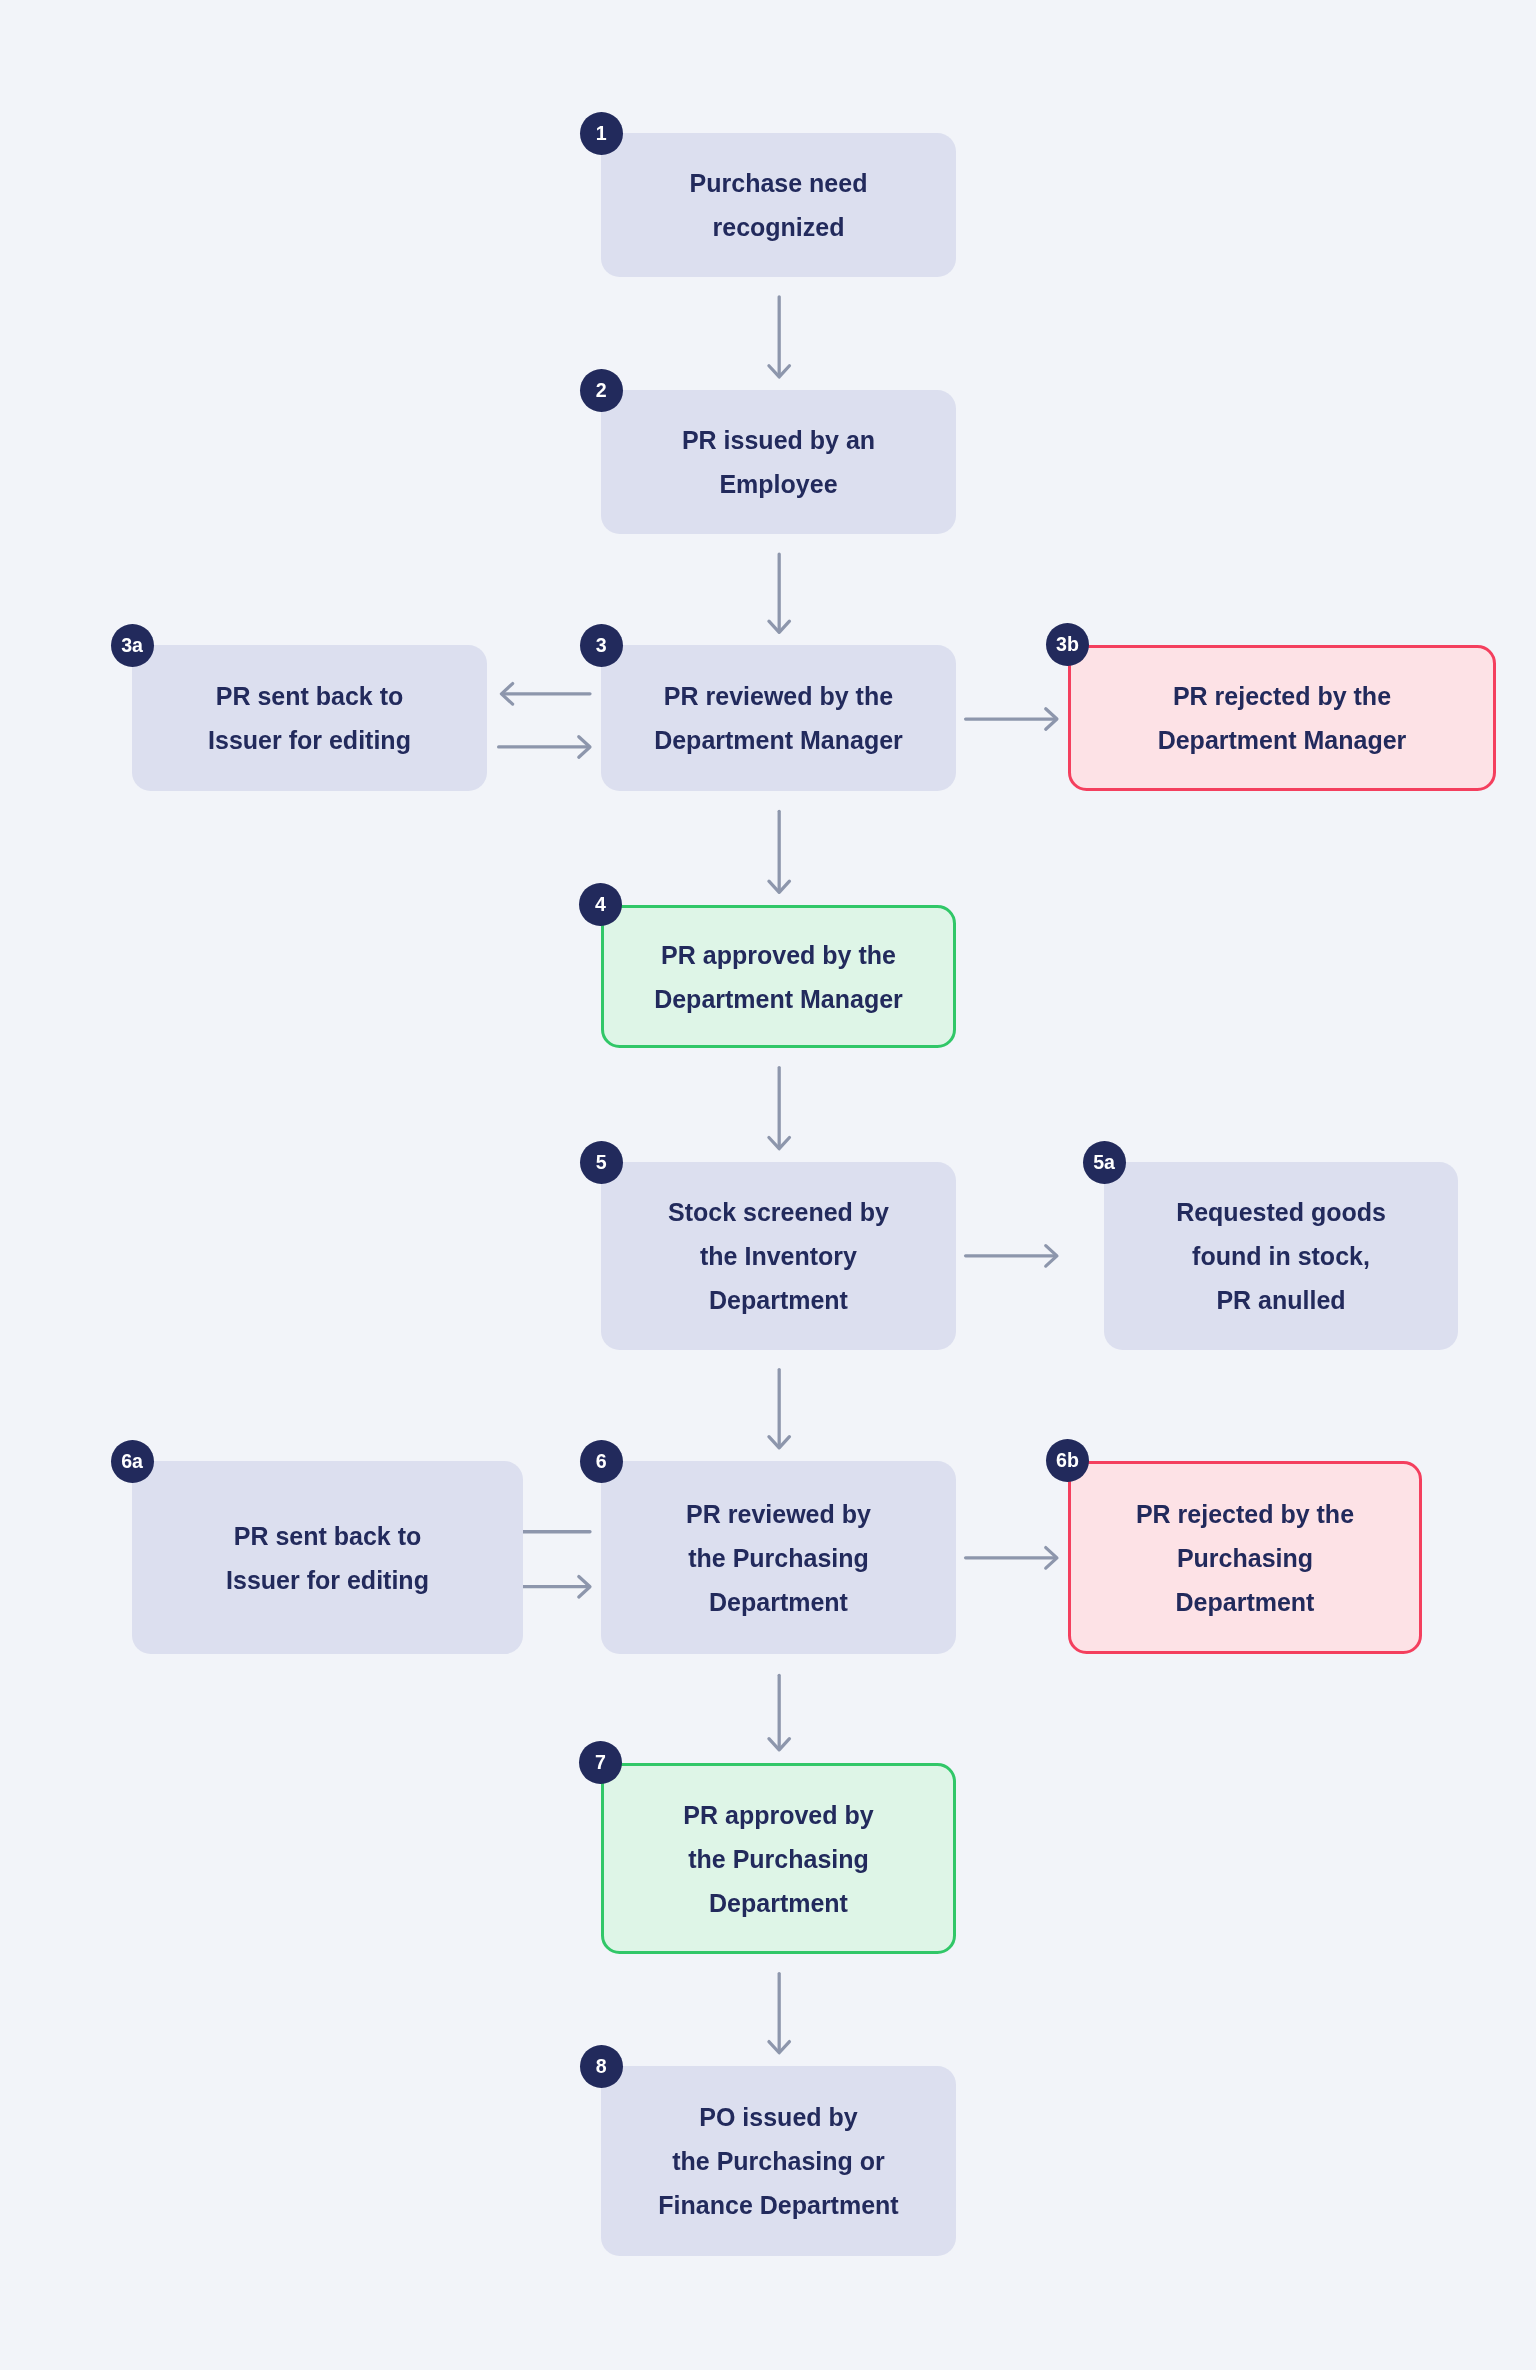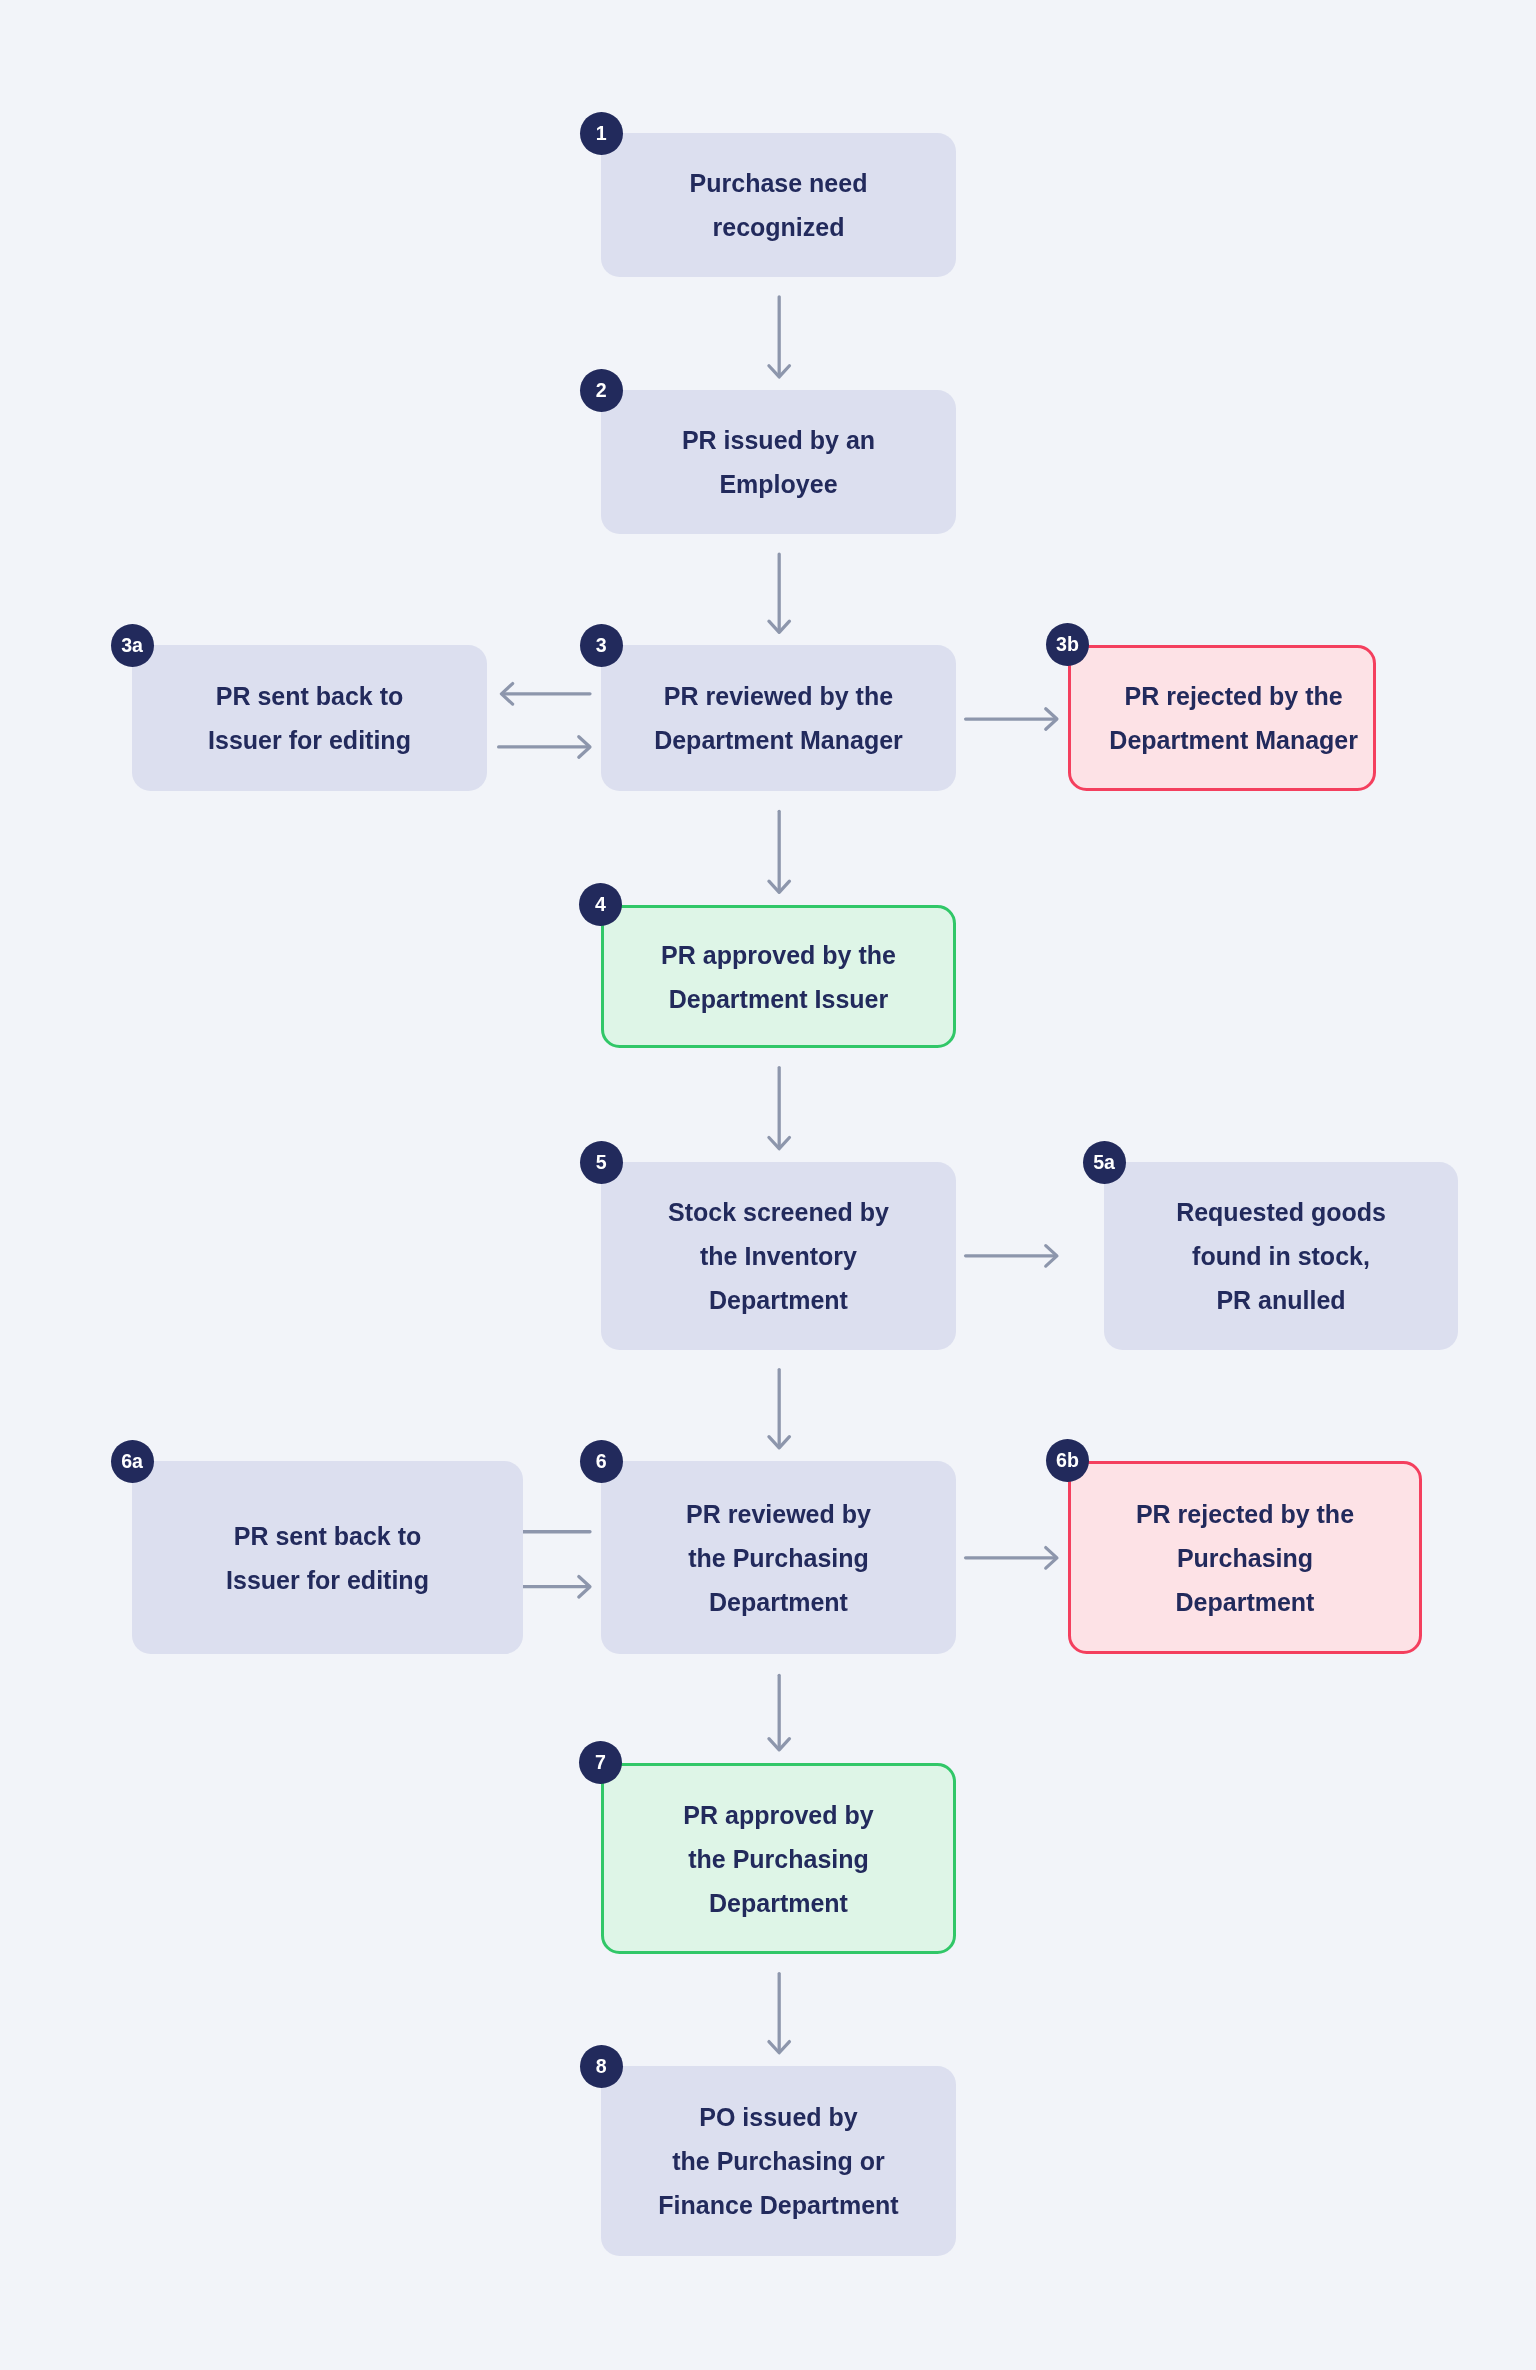--- a/index.html
+++ b/index.html
@@ -62,21 +62,21 @@
     z-index: 2;
   }
   
   .approved .badge, .rejected .badge { left: -25px; top: -25px; }
 
   
   .n1  { left: 601px;  top: 133px;  width: 355px; height: 144px; }
   .n2  { left: 601px;  top: 390px;  width: 355px; height: 144px; }
   .n3a { left: 132px;  top: 645px;  width: 355px; height: 146px; }
   .n3  { left: 601px;  top: 645px;  width: 355px; height: 146px; }
-  .n3b { left: 1068px; top: 645px;  width: 308px; height: 146px; justify-content: flex-end; }
+  .n3b { left: 1068px; top: 645px;  width: 428px; height: 146px; }
   .n4  { left: 601px;  top: 905px;  width: 355px; height: 143px; }
   .n5  { left: 601px;  top: 1162px; width: 355px; height: 188px; }
   .n5a { left: 1068px; top: 1162px; width: 354px; height: 188px; margin-left: 36px; }
   .n6a { left: 132px;  top: 1461px; width: 391px; height: 193px; }
   .n6  { left: 601px;  top: 1461px; width: 355px; height: 193px; }
   .n6b { left: 1068px; top: 1461px; width: 354px; height: 193px; }
   .n7  { left: 601px;  top: 1763px; width: 355px; height: 191px; }
   .n8  { left: 601px;  top: 2066px; width: 355px; height: 190px; }
 
   .arrow {
@@ -181,21 +181,21 @@
 
   <div class="node rejected n3b">
     <span class="badge">3b</span>
     <div class="label">PR rejected by the
 Department Manager</div>
   </div>
 
   <div class="node approved n4">
     <span class="badge">4</span>
     <div class="label">PR approved by the
-Department Issuer</div>
+Department Manager</div>
   </div>
 
   <div class="node neutral n5">
     <span class="badge">5</span>
     <div class="label">Stock screened by
 the Inventory
 Department</div>
   </div>
 
   <div class="node neutral n5a">

